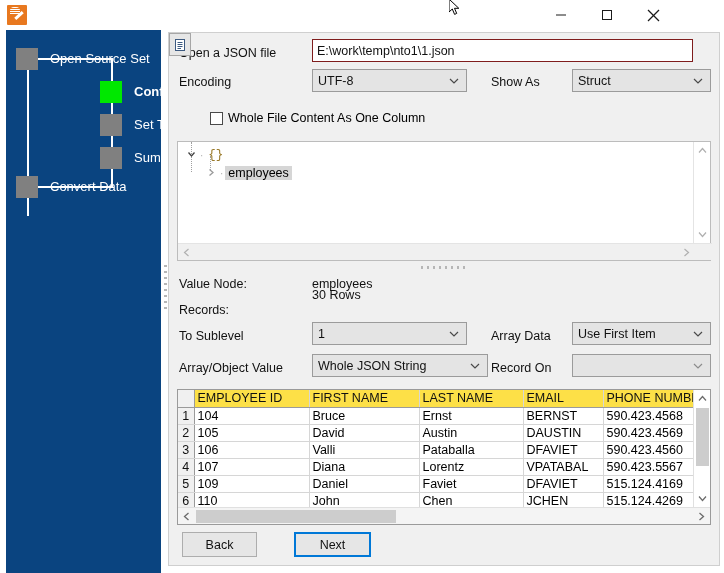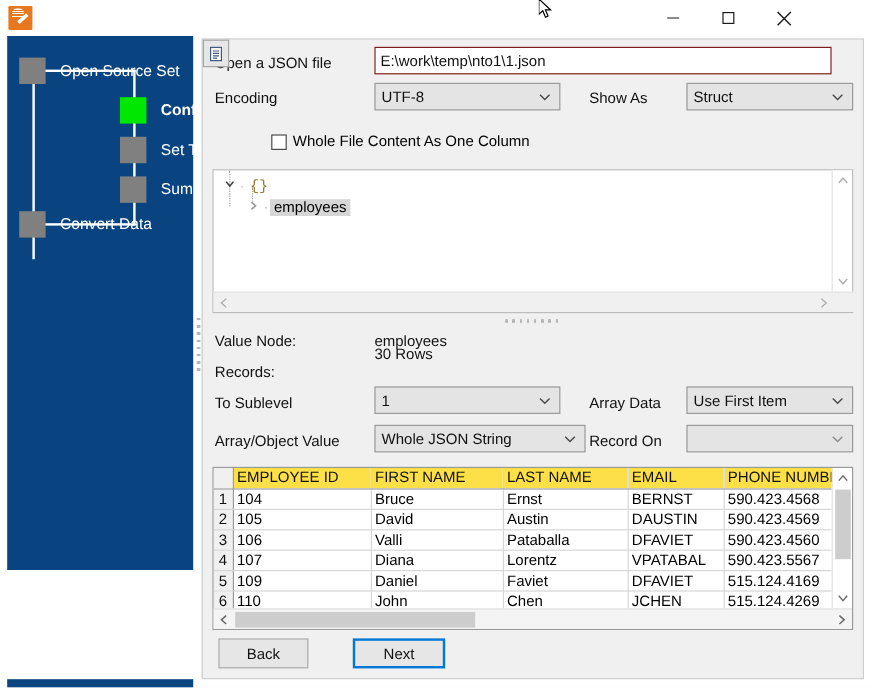--- a/index.html
+++ b/index.html
@@ -58,21 +58,21 @@
 
   .cursor {
     position: absolute; left: 449px; top: -1px;
     width: 12px; height: 18px;
     pointer-events: none;
   }
 
   
   .sidebar {
     position: absolute; left: 6px; top: 30px;
-    width: 155px; height: 445px;
+    width: 155px; height: 543px;
     background: #0a4480;
     text-decoration: underline;
   }
   .step-line-v {
     position: absolute;
     background: #ffffff;
     width: 2px;
   }
   .step-line-h {
     position: absolute;
@@ -411,21 +411,21 @@
     </div>
 
     <div class="lbl" style="left:322px; top:41px;">Show As</div>
     <div class="combo" style="left:403px; top:36px; width:139px;">
       <span>Struct</span>
       <svg class="arrow" width="10" height="7" viewBox="0 0 10 7">
         <polyline points="1,1.5 5,5.5 9,1.5" fill="none" stroke="#4a4a4a" stroke-width="1.2"></polyline>
       </svg>
     </div>
 
-    <div class="chk" style="left:26px; top:78px;padding-left:31px;">
+    <div class="chk" style="left:10px; top:78px;padding-left:31px;">
       <div class="square"></div>
       <span>Whole File Content As One Column</span>
     </div>
 
     <div class="tree">
       <div class="tree-inner">
         <div class="tree-guide" style="left:13px; top:0px; height:30px;"></div>
         <div class="tree-guide" style="left:32px; top:14px; height:14px;"></div>
 
         <div class="tree-node" style="left:6px; top:4px;">

